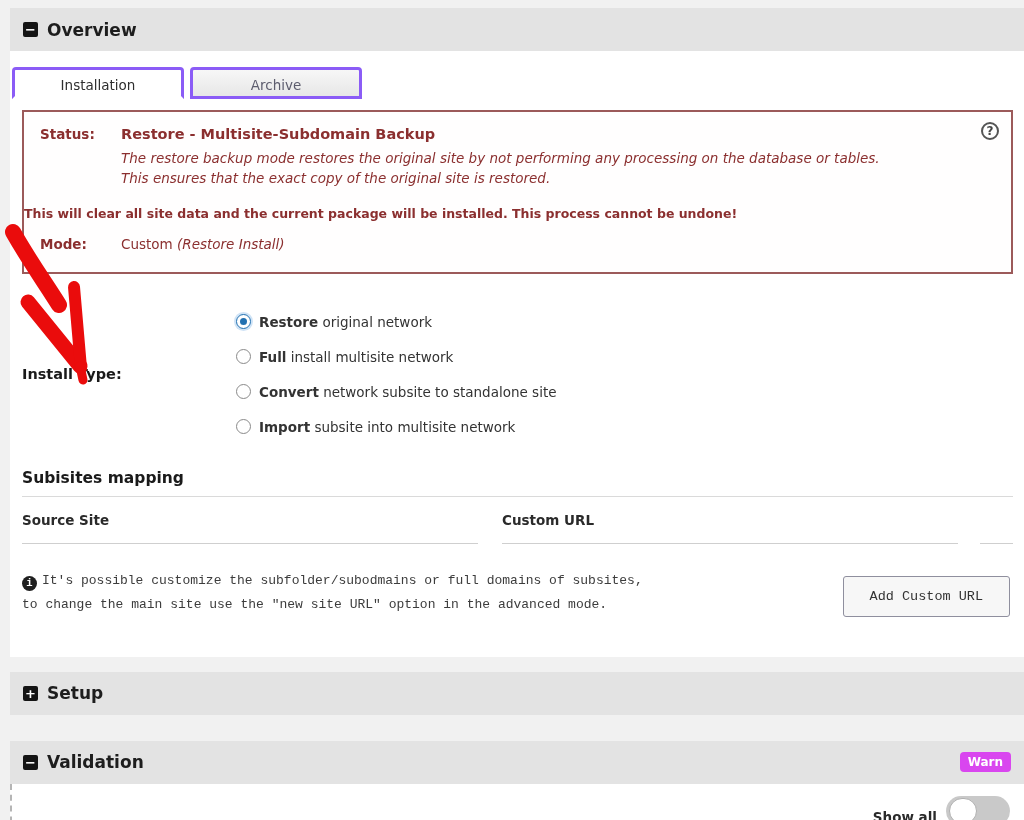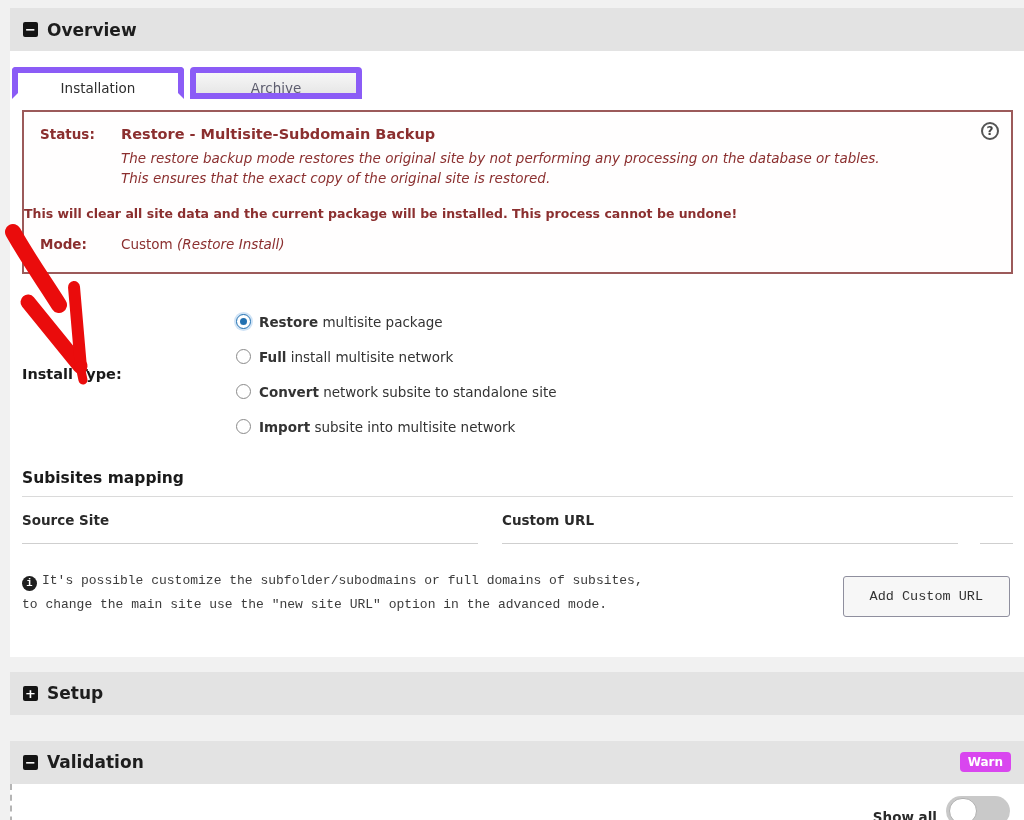--- a/index.html
+++ b/index.html
@@ -23,21 +23,21 @@
     font-size:13px; font-weight:bold; line-height:1; flex:0 0 auto;
   }
 
   
   .panel { background:#fff; }
   .overview-panel { padding-bottom:40px; }
 
   .tabs { display:flex; gap:6px; padding:16px 0 0 2px; }
   .tab {
     width:172px; height:32px; line-height:30px; text-align:center;
-    font-size:13.5px; border:6px solid #8b5cf6; border-radius:4px 4px 0 0;
+    font-size:13.5px; border:3px solid #8b5cf6; border-radius:4px 4px 0 0;
     cursor:pointer;
   }
   .tab.active { background:#fff; border-bottom-color:#fff; color:#2e2e2e; }
   .tab.inactive { background:linear-gradient(#f7f7f7,#e7e7e7); color:#5d5d6e; }
 
   
   .statusbox {
     margin:11px 11px 0 12px; border:2px solid #9c5a5a; background:#fffefe;
     position:relative; padding:14px 40px 20px 0; color:#8b2f2f;
   }
@@ -146,21 +146,21 @@
           <em>(Restore Install)</em>
         </div>
       </div>
     </div>
 
     <div class="install-row">
       <div class="it-label">Install Type:</div>
       <div class="optlist">
         <label class="opt">
           <span class="radio sel"></span>
-          <span><b>Restore</b><span> multisite package</span></span>
+          <span><b>Restore</b><span> original network</span></span>
         </label>
         <label class="opt">
           <span class="radio"></span>
           <span><b>Full</b><span> install multisite network</span></span>
         </label>
         <label class="opt">
           <span class="radio"></span>
           <span><b>Convert</b><span> network subsite to standalone site</span></span>
         </label>
         <label class="opt">

